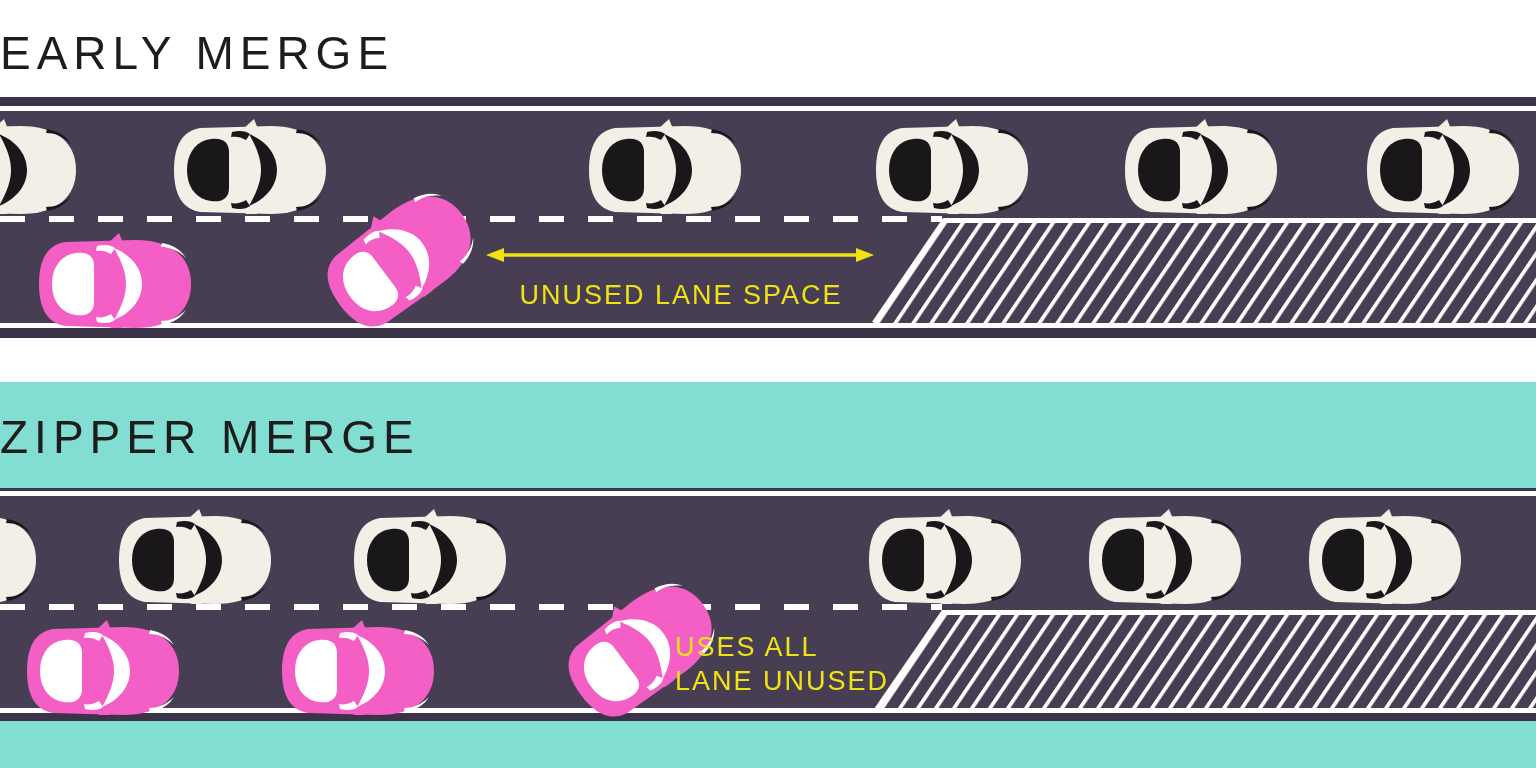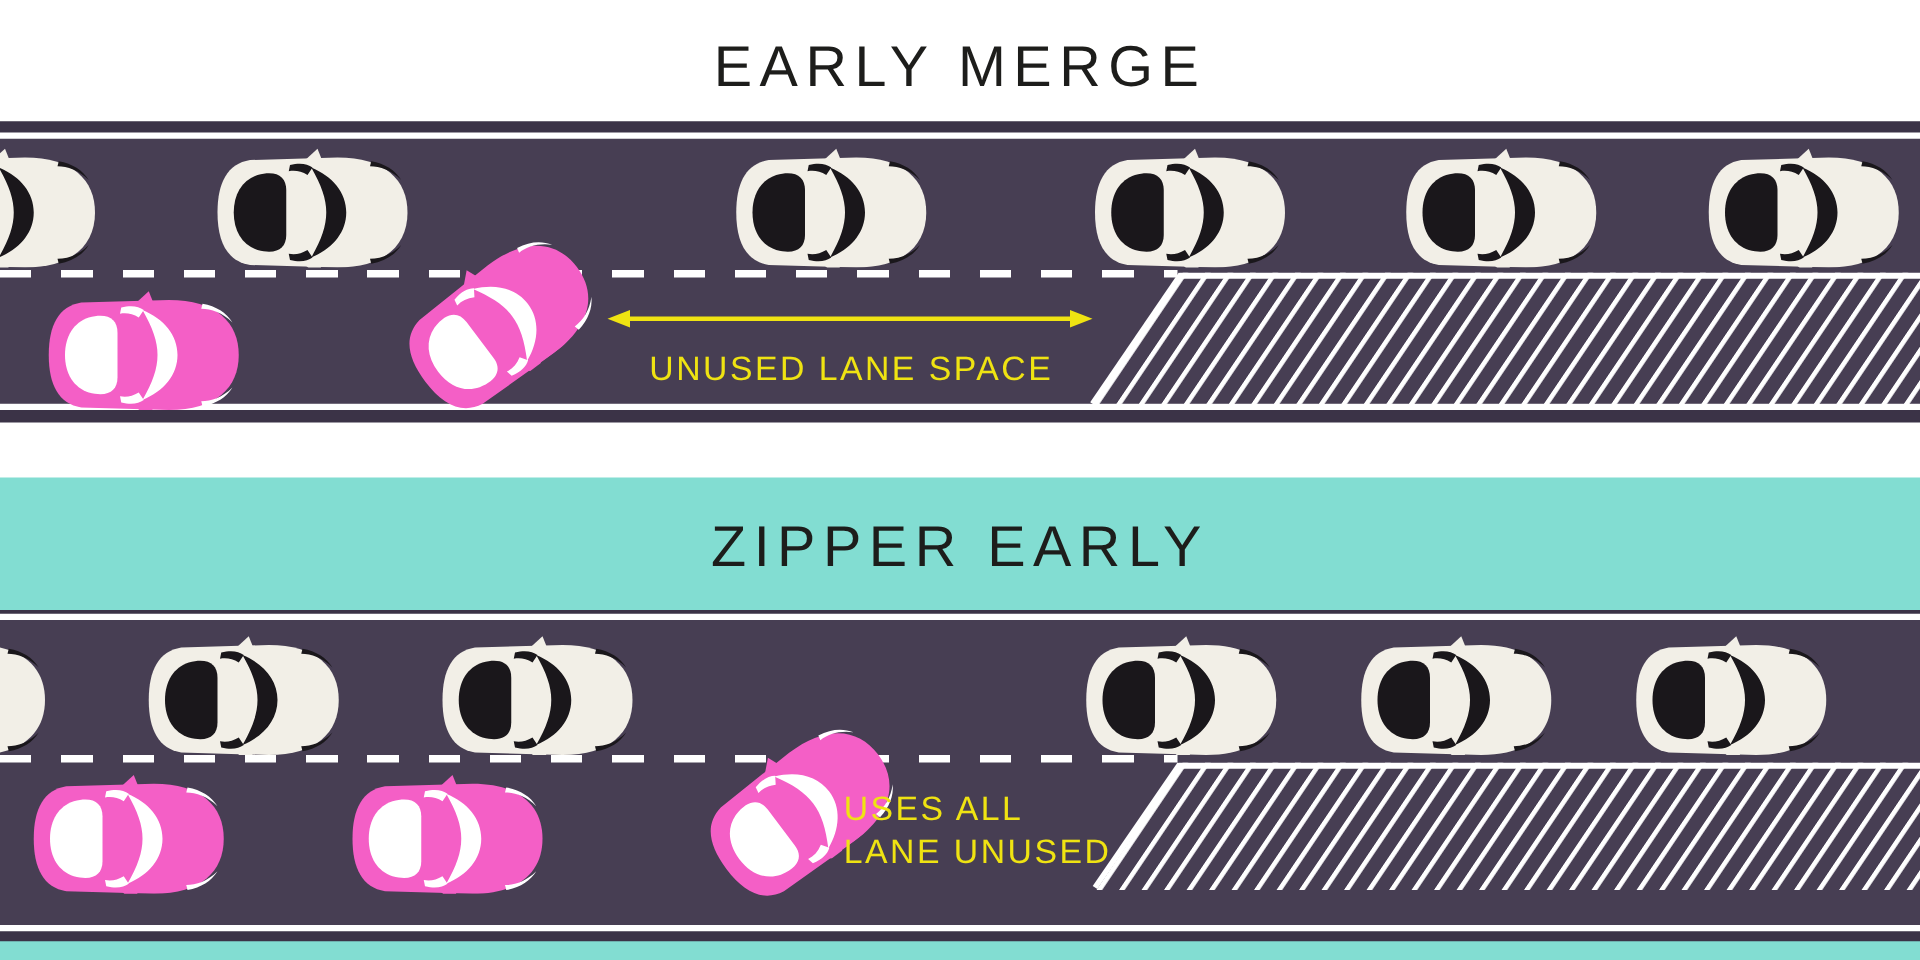--- a/index.html
+++ b/index.html
@@ -5,31 +5,31 @@
   html,body{margin:0;padding:0;}
   body{
     width:1536px;height:768px;overflow:hidden;position:relative;
     font-family:"Liberation Sans", sans-serif;
     background:#fff;
   }
   .section{position:absolute;left:0;width:1536px;}
   #section-early{top:0;height:382px;background:var(--white-bg);}
   #section-zipper{top:382px;height:386px;background:var(--teal-bg);}
   .section-title{
-    position:absolute;left:0;width:100%;text-align:center;
+    position:absolute;left:0;width:100%;text-align:left;
     font-size:46px;font-weight:400;letter-spacing:6px;
     color:var(--title-color);
   }
   #section-early .section-title{top:26px;}
   #section-zipper .section-title{top:28px;}
 
   
   .road{position:absolute;left:0;width:1536px;background:var(--shoulder-color);}
   #road-early{top:97px;height:241px;}
-  #road-zipper{top:106px;height:265px;}
+  #road-zipper{top:106px;height:233px;}
   .road-surface{position:absolute;left:0;right:0;background:var(--road-color);}
   #road-early .road-surface{top:14px;bottom:15px;}
   #road-zipper .road-surface{top:8px;bottom:13px;}
   .edge-line{position:absolute;left:0;right:0;height:5px;background:var(--line-white);}
   #road-early .edge-line.top{top:9px;}
   #road-early .edge-line.bottom{bottom:10px;}
   #road-zipper .edge-line.top{top:3px;}
   #road-zipper .edge-line.bottom{bottom:8px;}
   .lane-divider{
     position:absolute;left:0;height:6px;width:942px;z-index:1;
@@ -126,21 +126,21 @@
       <svg viewBox="0 -8 160 104" class="car car-pink" style="left: 35px; top: 127px;">
         <use href="#car-shape"></use>
       </svg>
       <svg viewBox="0 -8 160 104" class="car car-pink" style="left: 316px; top: 104px; transform: rotate(-37deg);">
         <use href="#car-shape"></use>
       </svg>
     </div>
 </div>
 
 <div class="section" id="section-zipper">
-  <div class="section-title">ZIPPER EARLY</div>
+  <div class="section-title">ZIPPER MERGE</div>
   <div class="road" id="road-zipper">
     <div class="road-surface"></div>
     <div class="edge-line top"></div>
     <div class="edge-line bottom"></div>
     <div class="lane-divider"></div>
     <svg class="hatch" width="680" height="102">
       <defs>
         <pattern id="hatch-b" width="18" height="10" patternUnits="userSpaceOnUse" patternTransform="skewX(-34)">
           <rect width="4.5" height="10" fill="#fff"></rect>
         </pattern>

